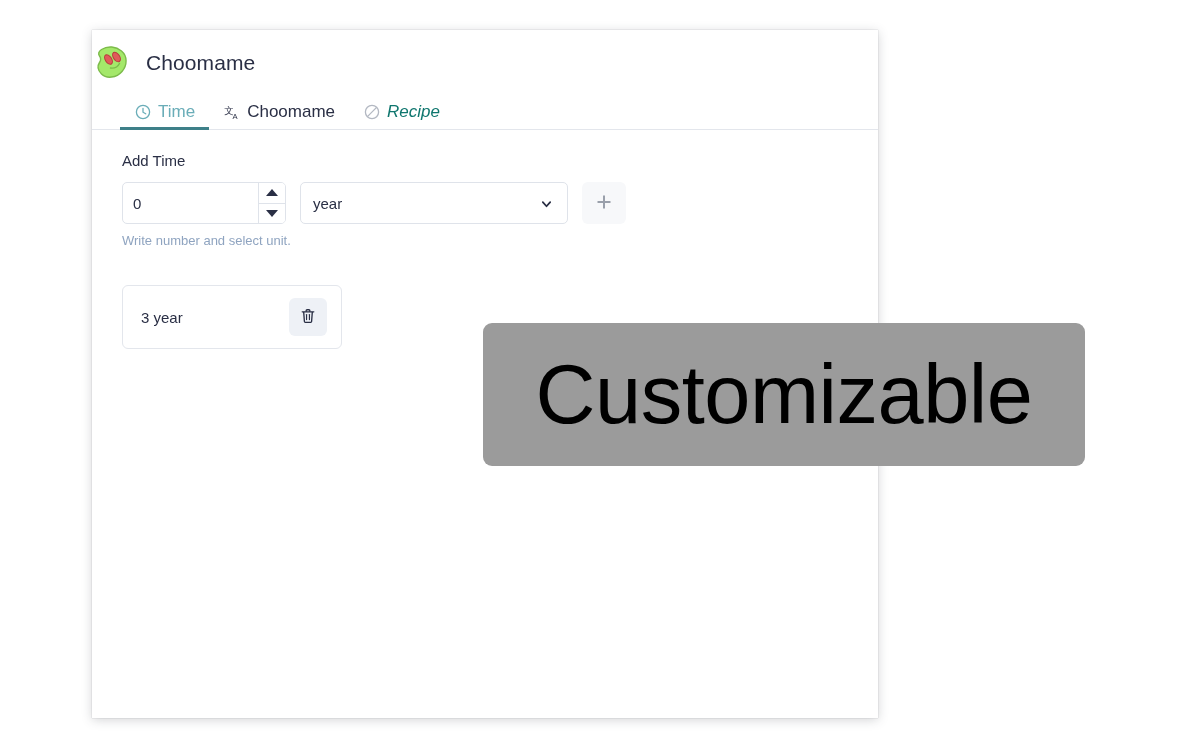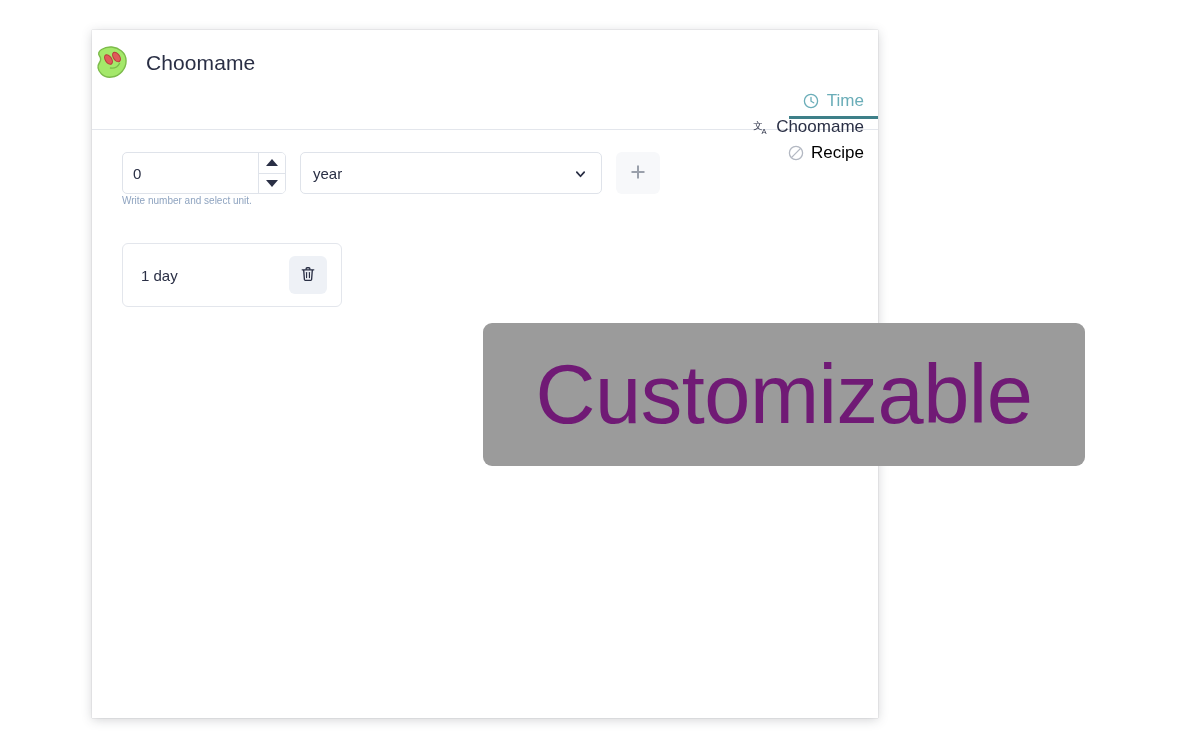--- a/index.html
+++ b/index.html
@@ -55,21 +55,20 @@
   
   #tabs {
     display: flex;
     align-items: flex-end;
     margin: 12px 0 0 0;
     padding: 0 0 0 28px;
     border-bottom: 1px solid #e3e6ec;
     height: 38px;
     box-sizing: border-box;
     gap: 0;
-    flex-direction: column;
   }
   .tab {
     display: flex;
     align-items: center;
     gap: 7px;
     font-size: 17px;
     padding: 0 14px 9px 14px;
     position: relative;
     cursor: pointer;
     line-height: 1;
@@ -90,22 +89,23 @@
     left: 0;
     right: 0;
     bottom: -1px;
     height: 3px;
     background: #3e8089;
   }
   .tab.inactive {
     color: #2a2f45;
   }
   .tab.disabled {
-    color: #000000;
+    color: #0f766e;
     cursor: default;
+    font-style: italic;
   }
 
   
   #tab-panel {
     padding: 22px 0 0 30px;
   }
   #add-time-label {
     font-size: 15px;
     color: #2a2f45;
     margin-bottom: 13px;
@@ -158,21 +158,21 @@
   .tri {
     width: 0; height: 0;
     border-left: 6px solid transparent;
     border-right: 6px solid transparent;
   }
   .tri-up { border-bottom: 7px solid #2a2f45; }
   .tri-down { border-top: 7px solid #2a2f45; }
 
   .select-wrap {
     position: relative;
-    width: 302px;
+    width: 268px;
     height: 42px;
     margin-left: 14px;
     border: 1px solid #dfe3ea;
     border-radius: 5px;
     background: #fff;
     box-sizing: border-box;
     display: flex;
     align-items: center;
   }
   .select-wrap .sel-value {
@@ -197,23 +197,23 @@
     border: 0;
     border-radius: 6px;
     display: flex;
     align-items: center;
     justify-content: center;
     cursor: pointer;
     padding: 0;
   }
 
   #helper-text {
-    font-size: 10px;
+    font-size: 13px;
     color: #8fa4c0;
-    margin-top: 1px;
+    margin-top: 9px;
   }
 
   
   #time-list {
     margin-top: 37px;
     width: 218px;
     border: 1px solid #e3e6ec;
     border-radius: 6px;
     background: #fff;
     overflow: hidden;
@@ -253,21 +253,21 @@
     width: 602px;
     height: 143px;
     background: #9b9b9b;
     border-radius: 9px;
     display: flex;
     align-items: center;
     justify-content: center;
     z-index: 50;
   }
   #overlay-banner-text {
-    color: #701a75;
+    color: #000000;
     font-size: 83px;
     line-height: 1;
     letter-spacing: -0.5px;
     font-weight: 400;
     white-space: nowrap;
   }
 </style>
 </head>
 <body>
 
@@ -315,20 +315,21 @@
           <line x1="3.4" y1="12.6" x2="12.6" y2="3.4" stroke="#b3b8c2" stroke-width="1.3"></line>
         </svg>
       </span>
       <span>Recipe</span>
     </div>
 
   </div>
 
   <div id="tab-panel">
 
+    <div id="add-time-label">Add Time</div>
 
     <div id="add-time-row">
 
       <div class="number-wrap">
         <input type="text" value="0" style="">
         <div class="spinner">
           <div class="spin-btn spin-up">
             <span class="tri tri-up"></span>
           </div>
           <div class="spin-btn spin-down">
@@ -354,21 +355,21 @@
           </svg>
         </span>
       </button>
 
     </div>
 
     <div id="helper-text">Write number and select unit.</div>
 
     <div id="time-list">
         <div class="list-row">
-          <span class="row-label">1 day</span>
+          <span class="row-label">3 year</span>
           <button class="delete-btn">
             <span><svg viewBox="0 0 20 20" width="18" height="18" aria-hidden="true">
                 <path d="M3.6 5.4 H16.4" stroke="#2a2f45" stroke-width="1.5" stroke-linecap="round"></path>
                 <path d="M8 5.4 V3.9 a0.9 0.9 0 0 1 0.9-0.9 h2.2 a0.9 0.9 0 0 1 0.9 0.9 V5.4" fill="none" stroke="#2a2f45" stroke-width="1.5" stroke-linejoin="round"></path>
                 <path d="M5.2 5.4 L6 16.1 a1 1 0 0 0 1 0.9 h6 a1 1 0 0 0 1-0.9 L14.8 5.4" fill="none" stroke="#2a2f45" stroke-width="1.5" stroke-linejoin="round"></path>
                 <line x1="8.4" y1="8.3" x2="8.4" y2="14" stroke="#2a2f45" stroke-width="1.3" stroke-linecap="round"></line>
                 <line x1="11.6" y1="8.3" x2="11.6" y2="14" stroke="#2a2f45" stroke-width="1.3" stroke-linecap="round"></line>
               </svg></span>
           </button>
         </div>

